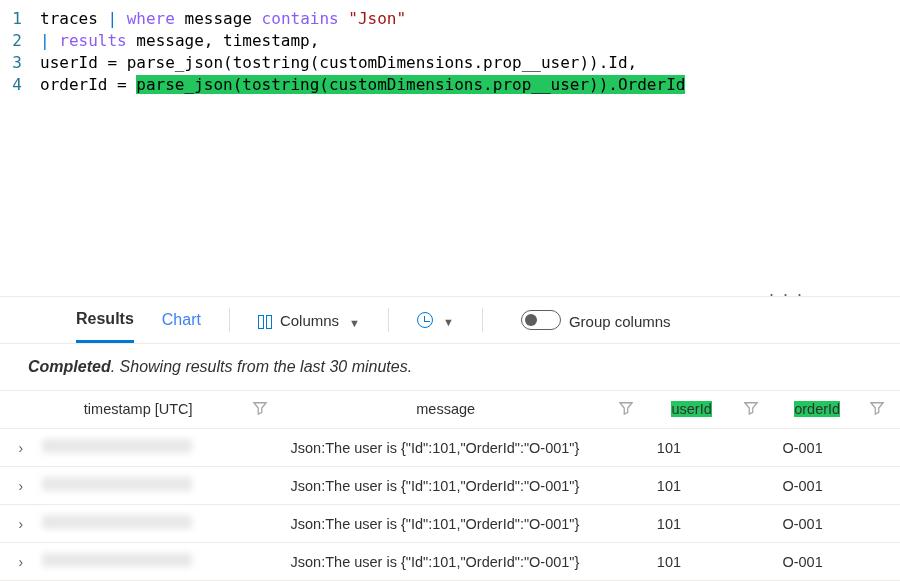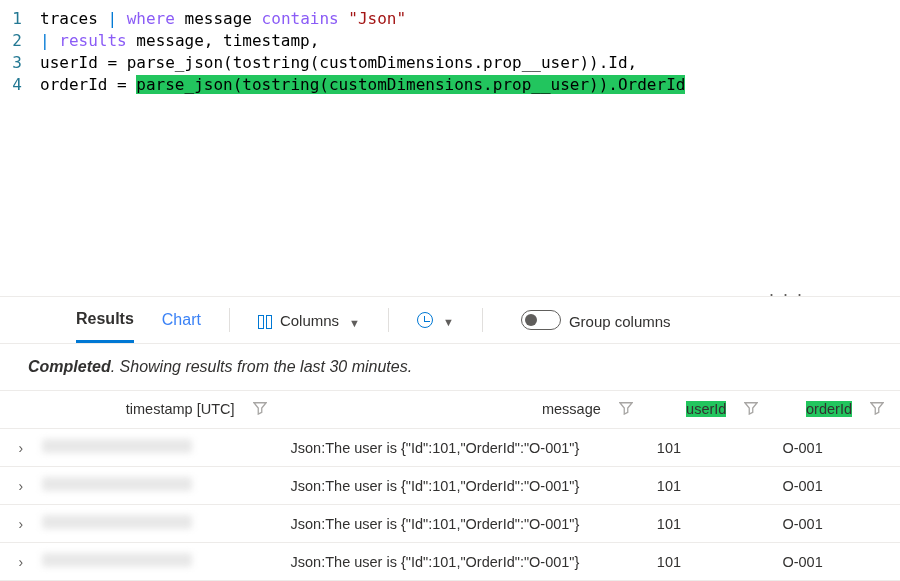--- a/index.html
+++ b/index.html
@@ -22,21 +22,21 @@
   .icon-columns { display: inline-flex; gap: 2px; }
   .icon-columns span { width: 6px; height: 14px; border: 1.5px solid #0078D4; }
   .chev { font-size: 11px; color: #605e5c; margin-left: 2px; }
   .icon-clock { width: 16px; height: 16px; border: 1.5px solid #0078D4; border-radius: 50%; position: relative; }
   .icon-clock::after { content: ""; position: absolute; width: 5px; height: 5px; border-left: 1.5px solid #0078D4; border-bottom: 1.5px solid #0078D4; left: 6px; top: 3px; }
   .toggle { width: 40px; height: 20px; border: 1px solid #605e5c; border-radius: 10px; position: relative; margin-left: 10px; }
   .toggle::after { content: ""; position: absolute; width: 12px; height: 12px; background: #605e5c; border-radius: 50%; left: 3px; top: 3px; }
   .status { padding: 14px 28px; font-size: 16px; font-style: italic; }
   .status b { font-weight: 600; }
   table { width: 100%; border-collapse: collapse; font-size: 14.5px; }
-  thead th { text-align: right; font-weight: 400; color: #323130; padding: 10px 8px; border-top: 1px solid #edebe9; border-bottom: 1px solid #edebe9; }
+  thead th { text-align: center; font-weight: 400; color: #323130; padding: 10px 8px; border-top: 1px solid #edebe9; border-bottom: 1px solid #edebe9; }
   tbody td { padding: 10px 8px; border-bottom: 1px solid #edebe9; vertical-align: middle; }
   .exp { width: 40px; text-align: center; color: #605e5c; font-size: 14px; cursor: pointer; }
   .filter { color: #a8a6a4; font-size: 14px; padding: 0 8px; cursor: pointer; }
   .blur { background: #e8e8e8; color: transparent; border-radius: 2px; filter: blur(3px); display: inline-block; width: 150px; height: 14px; }
   th .filter { float: right; margin-left: 10px; }
   .col-ts { width: 230px; padding-left: 0; }
   .col-msg { width: 350px; }
   .col-uid { width: 120px; }
   .col-oid { width: 120px; }
   .funnel { display:inline-block; width:14px; height:14px; position:relative; }

